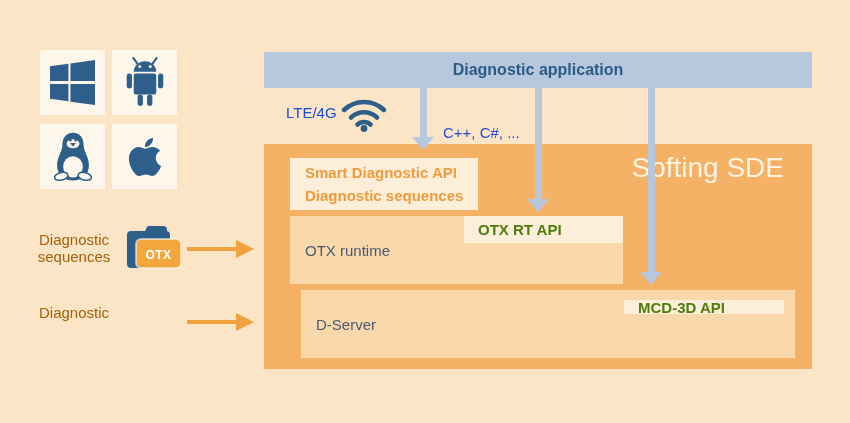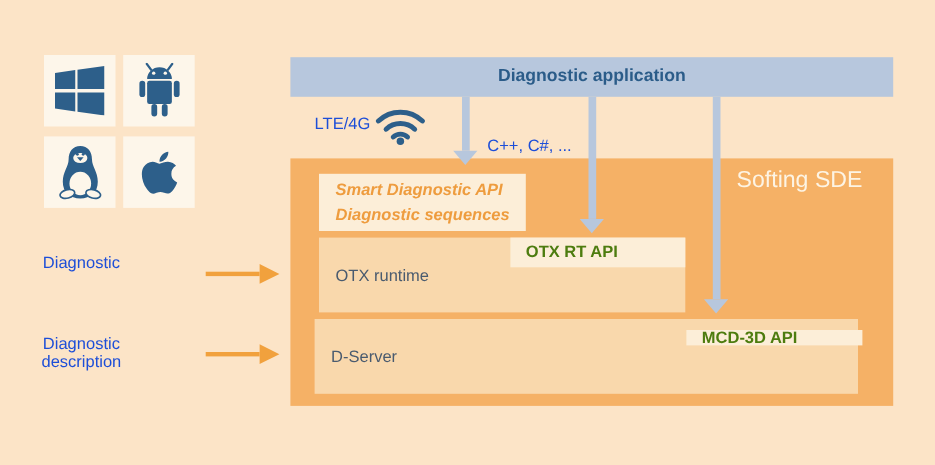--- a/index.html
+++ b/index.html
@@ -4,21 +4,21 @@
 <style>
   html,body{margin:0;padding:0;}
   body{font-family:"Liberation Sans","DejaVu Sans",sans-serif;background:#fce4c7;}
   .canvas{position:relative;width:850px;height:423px;background:#fce4c7;overflow:hidden;}
 
   
   .tile{position:absolute;width:65px;height:65px;background:#fdf6ea;display:flex;align-items:center;justify-content:center;}
   .tile svg{display:block;}
 
   
-  .input-label{position:absolute;width:104px;text-align:center;font-size:15px;line-height:17px;color:#1d4ed8;}
+  .input-label{position:absolute;width:104px;text-align:center;font-size:15px;line-height:17px;color:#a16207;}
 
   
   .folder{position:absolute;width:54px;height:43px;}
 
   
   .h-arrow{position:absolute;width:67px;height:18px;}
   .h-arrow .shaft{position:absolute;left:0;top:7px;width:49px;height:4px;background:#f1a13d;}
   .h-arrow .head{position:absolute;left:49px;top:0;width:0;height:0;border-left:18px solid #f1a13d;border-top:9px solid transparent;border-bottom:9px solid transparent;}
 
   
@@ -28,26 +28,26 @@
   
   .conn-label{position:absolute;font-size:15px;color:#1d4ed8;}
 
   
   .v-arrow{position:absolute;}
   .v-arrow .shaft{position:absolute;background:#b7c7dd;width:7px;}
   .v-arrow .head{position:absolute;width:0;height:0;border-top:13px solid #b7c7dd;border-left:11px solid transparent;border-right:11px solid transparent;}
 
   
   .sde{position:absolute;left:264px;top:144px;width:548px;height:225px;background:#f5b166;}
-  .sde-title{position:absolute;right:28px;top:8px;font-size:21px;color:#fdf4e4;}
+  .sde-title{position:absolute;right:28px;top:8px;font-size:28px;color:#fdf4e4;}
   .smart-box{position:absolute;left:26px;top:14px;width:188px;height:52px;background:#fceed8;padding-left:15px;box-sizing:border-box;display:flex;flex-direction:column;justify-content:center;}
-  .smart-box div{font-size:15px;font-weight:bold;color:#ee9c3e;line-height:23px;font-style:italic;}
+  .smart-box div{font-size:15px;font-weight:bold;color:#ee9c3e;line-height:23px;}
   .row{position:absolute;background:#f9d8ac;box-sizing:border-box;display:flex;align-items:center;}
   .row-otx{left:26px;top:72px;width:333px;height:68px;}
-  .row-dserver{left:22px;top:146px;width:494px;height:68px;}
+  .row-dserver{left:37px;top:146px;width:494px;height:68px;}
   .row .row-label{font-size:15px;color:#4a5b6f;padding-left:15px;}
   .api-tag{position:absolute;background:#fceed8;font-size:15px;font-weight:bold;color:#4d7c0f;box-sizing:border-box;padding-left:14px;display:flex;align-items:center;}
   .tag-otx{left:200px;top:72px;width:159px;height:27px;}
   .tag-mcd{left:360px;top:156px;width:160px;height:14px;}
 </style>
 </head>
 <body>
 
 <div class="canvas">
 
@@ -90,29 +90,37 @@
     </svg>
   </div>
   <div class="tile" style="left:112px;top:124px;">
     <svg width="40" height="44" viewBox="0 0 170 170">
       <path fill="#2d5f8a" d="M150.37 130.25c-2.45 5.66-5.35 10.87-8.71 15.66-4.58 6.53-8.33 11.05-11.22 13.56-4.48 4.12-9.28 6.23-14.42 6.35-3.69 0-8.14-1.05-13.32-3.18-5.2-2.12-9.97-3.17-14.34-3.17-4.58 0-9.49 1.05-14.75 3.17-5.26 2.13-9.5 3.24-12.74 3.35-4.93.21-9.84-1.96-14.75-6.52-3.13-2.73-7.05-7.41-11.73-14.04-5.03-7.08-9.17-15.29-12.41-24.65-3.47-10.11-5.21-19.9-5.21-29.38 0-10.86 2.35-20.22 7.04-28.07 3.69-6.3 8.61-11.28 14.76-14.93s12.79-5.51 19.95-5.63c3.91 0 9.05 1.21 15.43 3.59 6.36 2.39 10.45 3.6 12.24 3.6 1.34 0 5.88-1.42 13.57-4.24 7.27-2.62 13.42-3.7 18.44-3.28 13.63 1.1 23.87 6.47 30.68 16.15-12.19 7.39-18.22 17.73-18.1 31 .11 10.34 3.86 18.94 11.23 25.77 3.34 3.17 7.07 5.62 11.22 7.36-.9 2.61-1.85 5.11-2.86 7.51zM119.11 7.24c0 8.1-2.96 15.67-8.86 22.67-7.12 8.32-15.73 13.13-25.07 12.38a25.22 25.22 0 0 1-.19-3.07c0-7.78 3.39-16.1 9.4-22.91 3-3.45 6.82-6.31 11.45-8.6 4.62-2.25 8.99-3.5 13.1-3.74.12 1.08.17 2.17.17 3.27z"></path>
     </svg>
   </div>
 
   <div class="input-label" style="left:22px;top:231px;">
     <div>Diagnostic</div>
+    <div>sequences</div>
+  </div>
+  <div class="folder" style="left:127px;top:226px;">
+    <svg width="54" height="43" viewBox="0 0 54 43">
+      <path fill="#2d5f8a" d="M17 7 L20 1 Q20.5 0 22 0 L36 0 Q40 0 40 4 L40 7 Z"></path>
+      <rect x="0" y="5" width="43" height="37" rx="4" fill="#2d5f8a"></rect>
+      <rect x="9" y="13" width="45" height="29" rx="5" fill="#f4a63e" stroke="rgba(255,255,255,0.55)" stroke-width="2"></rect>
+      <text x="31.5" y="32.5" text-anchor="middle" font-size="12" font-weight="bold" fill="#ffffff" letter-spacing="0.5" font-family="Liberation Sans, sans-serif">OTX</text>
+    </svg>
   </div>
   <div class="h-arrow" style="left:187px;top:240px;">
     <div class="shaft"></div>
     <div class="head"></div>
   </div>
 
   <div class="input-label" style="left:22px;top:304px;">
     <div>Diagnostic</div>
-    <div>description</div>
   </div>
   <div class="h-arrow" style="left:187px;top:313px;">
     <div class="shaft"></div>
     <div class="head"></div>
   </div>
 
   <div class="app-bar">
     <span class="title">Diagnostic application</span>
   </div>
 

